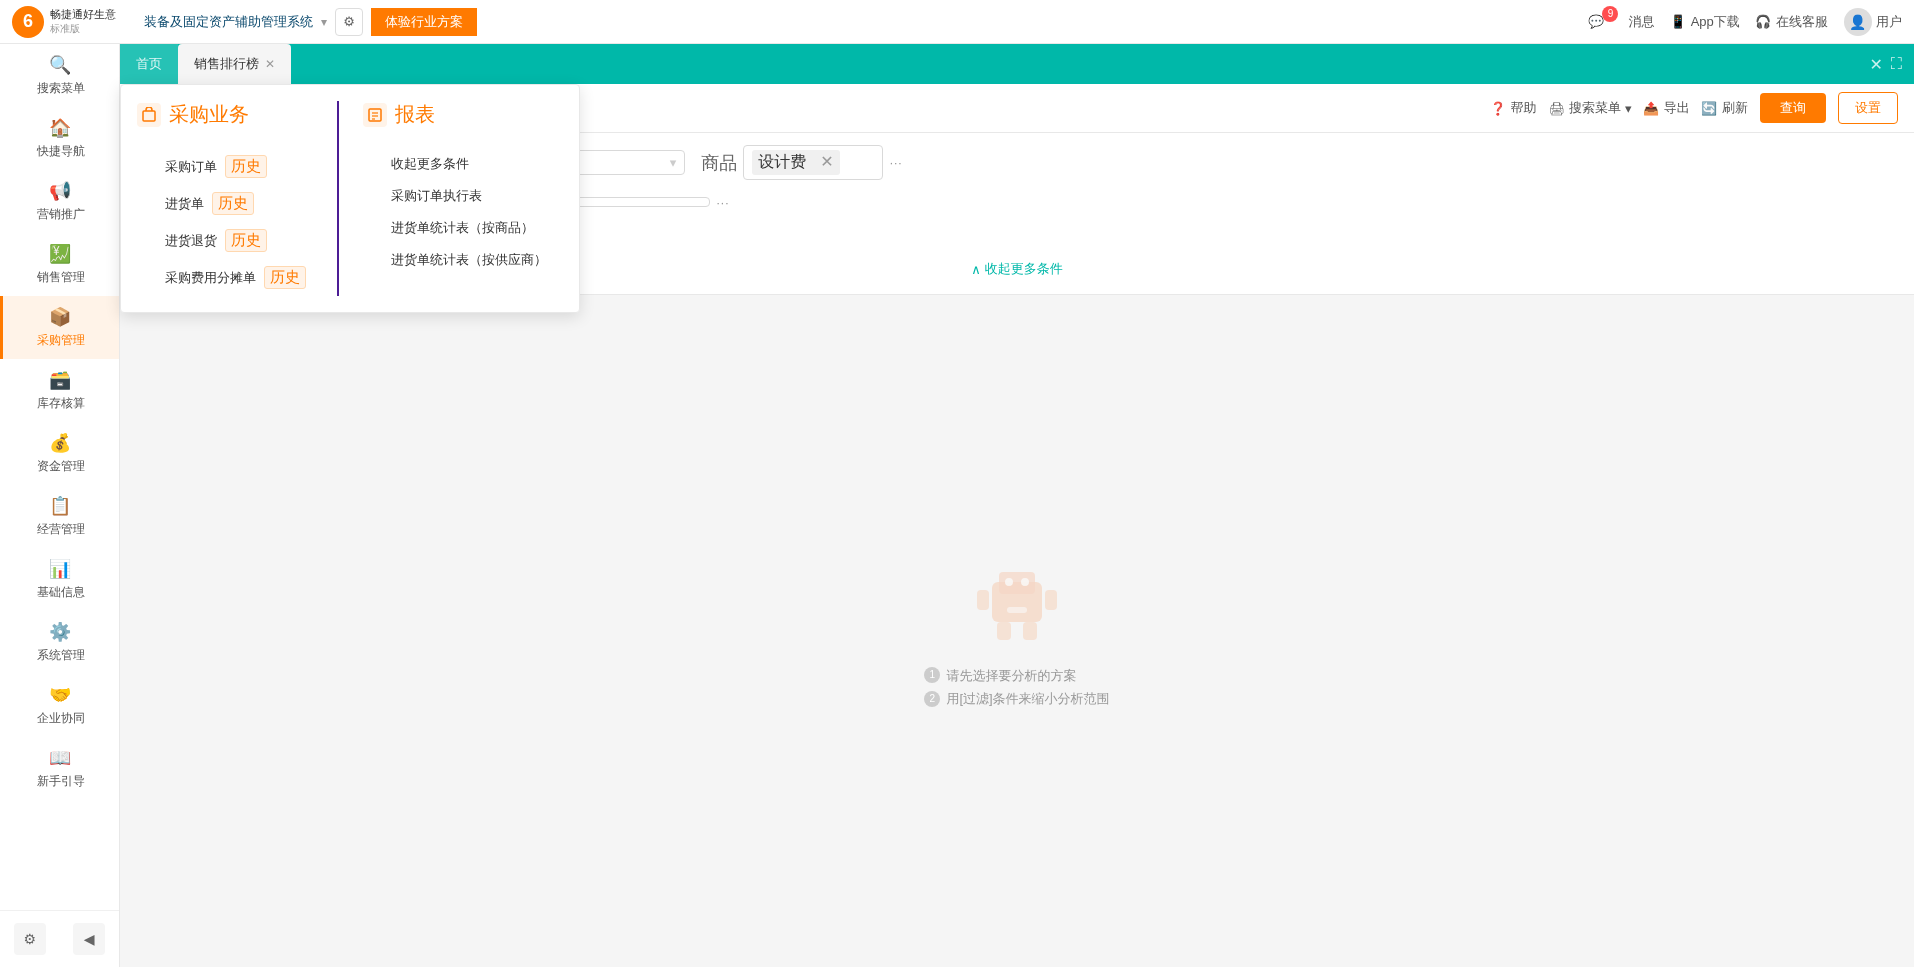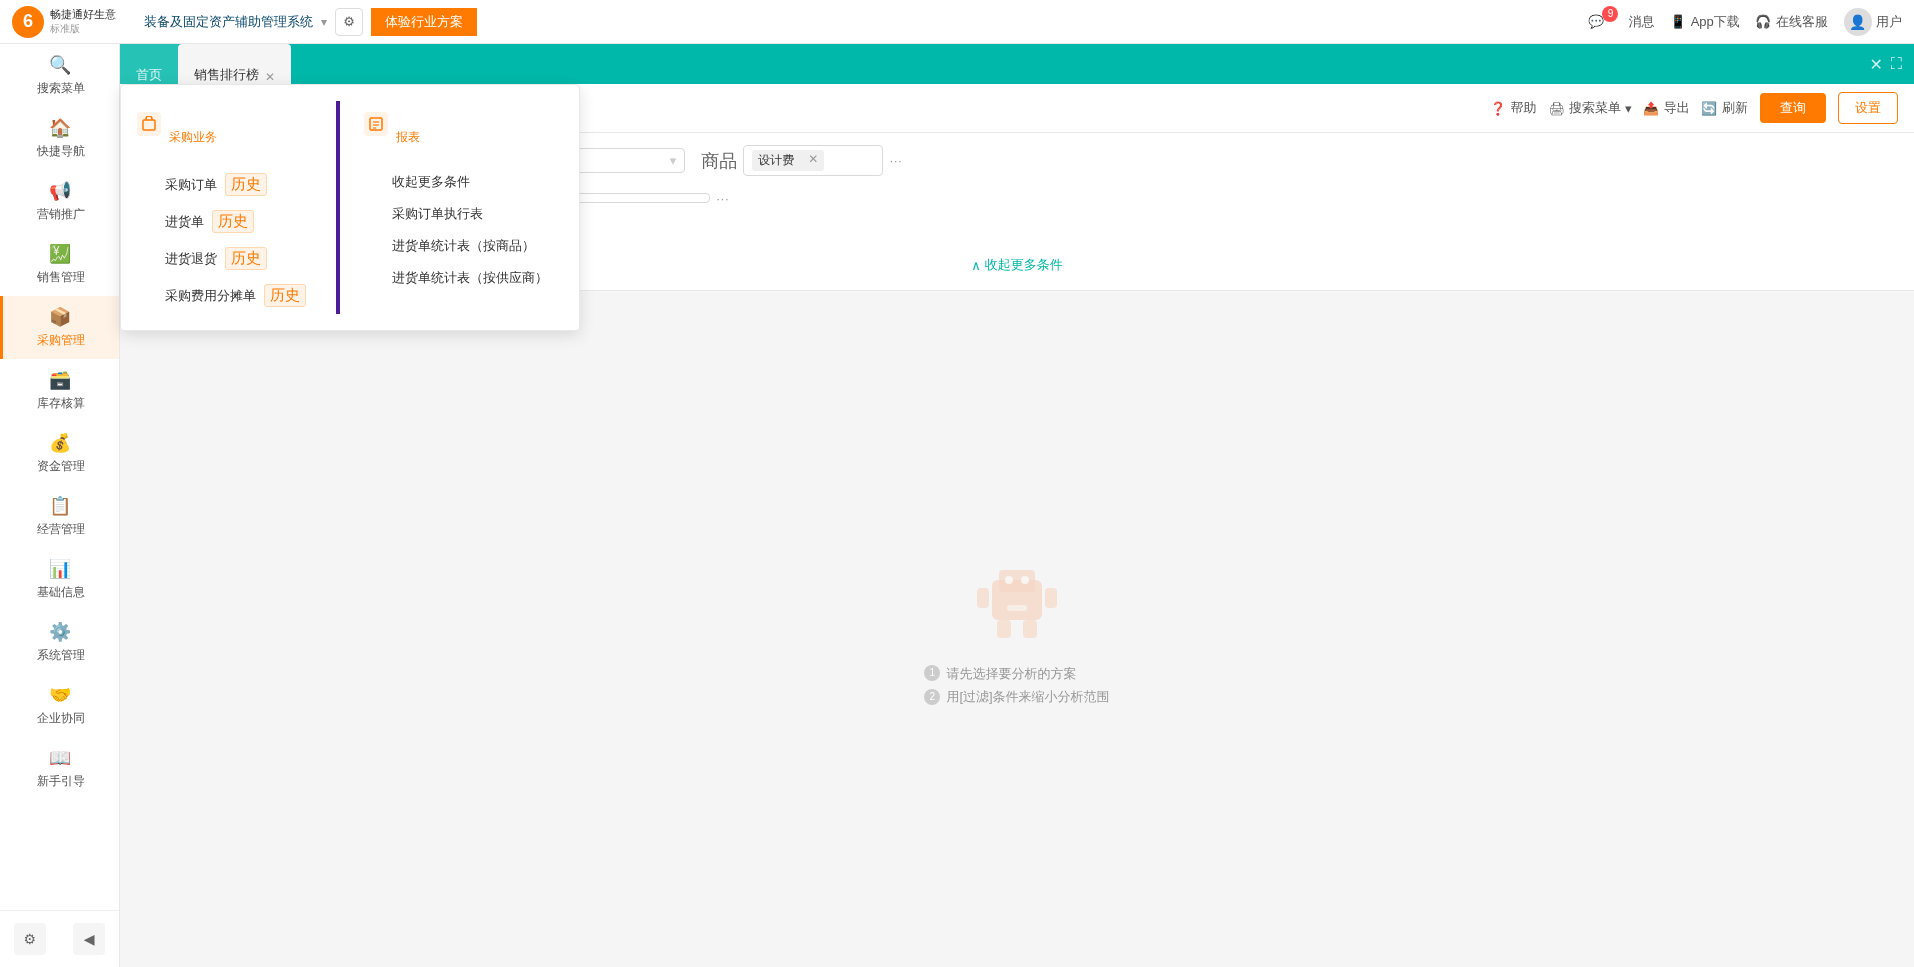--- a/index.html
+++ b/index.html
@@ -140,21 +140,21 @@
     .tab-bar {
       background: #00b8a9;
       display: flex;
       align-items: center;
       height: 40px;
       padding: 0 0;
       flex-shrink: 0;
     }
     .tab-item {
       height: 100%;
-      display: flex; align-items: flex-end;
+      display: flex; align-items: center;
       padding: 0 16px;
       cursor: pointer;
       font-size: 13px;
       color: rgba(255,255,255,0.85);
       gap: 6px;
     }
     .tab-item.home {
       background: rgba(255,255,255,0.15);
     }
     .tab-item.active {
@@ -234,21 +234,21 @@
     .filter-label { color: #666; font-size: 18px; white-space: nowrap; }
     .filter-input {
       border: 1px solid #d9d9d9; border-radius: 4px;
       padding: 4px 8px; font-size: 13px; color: #333;
       background: #fff;
       display: flex; align-items: center; gap: 4px;
       min-width: 160px; cursor: pointer;
     }
     .filter-tag {
       background: #f0f0f0; border-radius: 3px;
-      padding: 2px 6px; font-size: 12px;
+      padding: 2px 6px; font-size: 16px;
       display: flex; align-items: flex-start; gap: 14px;
     }
     .filter-tag-close { cursor: pointer; color: #999; }
     .filter-dots { color: #999; cursor: pointer; }
     .collapse-btn {
       display: flex; align-items: center; gap: 4px;
       color: #00b8a9; cursor: pointer; font-size: 13px;
       background: none; border: none;
       margin: 0 auto;
       display: flex;
@@ -287,35 +287,35 @@
       box-shadow: 0 4px 16px rgba(0,0,0,0.12);
       z-index: 200;
       display: flex;
       padding: 16px;
       gap: 0;
     }
     .dropdown-col {
       flex: 1;
     }
     .dropdown-col + .dropdown-col {
-      border-left: 4px solid #4c1d95;
+      border-left: 2px solid #4c1d95;
       padding-left: 24px;
     }
     .dropdown-col-header {
       display: flex; align-items: center; gap: 8px;
       margin-bottom: 12px;
       padding-bottom: 8px;
     }
     .dropdown-col-icon {
       width: 24px; height: 24px;
       background: #fff3e8; border-radius: 4px;
       display: flex; align-items: center; justify-content: center;
       color: #ff7a00; font-size: 14px;
     }
-    .dropdown-col-title { color: #ff7a00; font-size: 12px; font-weight: 500; margin-top: 28px; }
+    .dropdown-col-title { color: #ff7a00; font-size: 20px; font-weight: 500; }
     .dropdown-item {
       display: flex; align-items: center;
       padding: 7px 0;
       cursor: pointer;
       color: #333; font-size: 13px;
       gap: 8px;
       margin-left: 28px;
     }
     .history-badge {
       background: #fff3e8;

